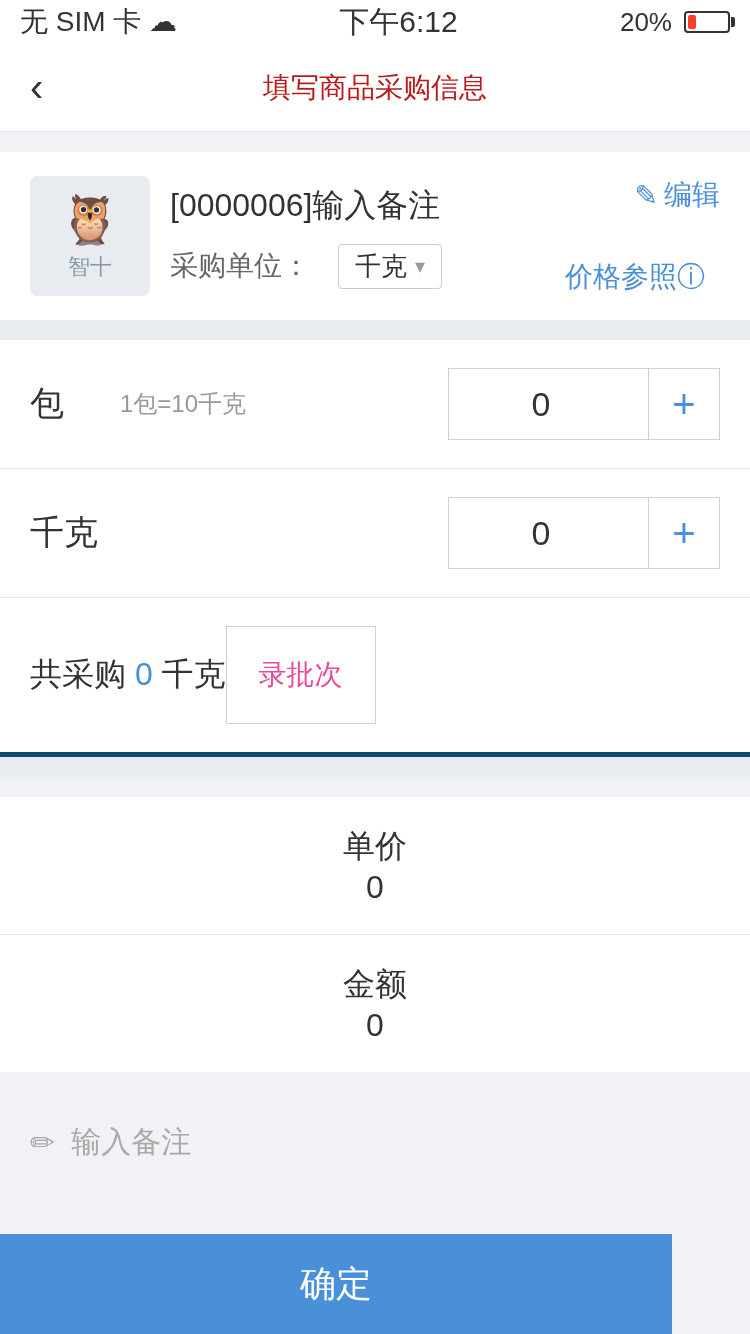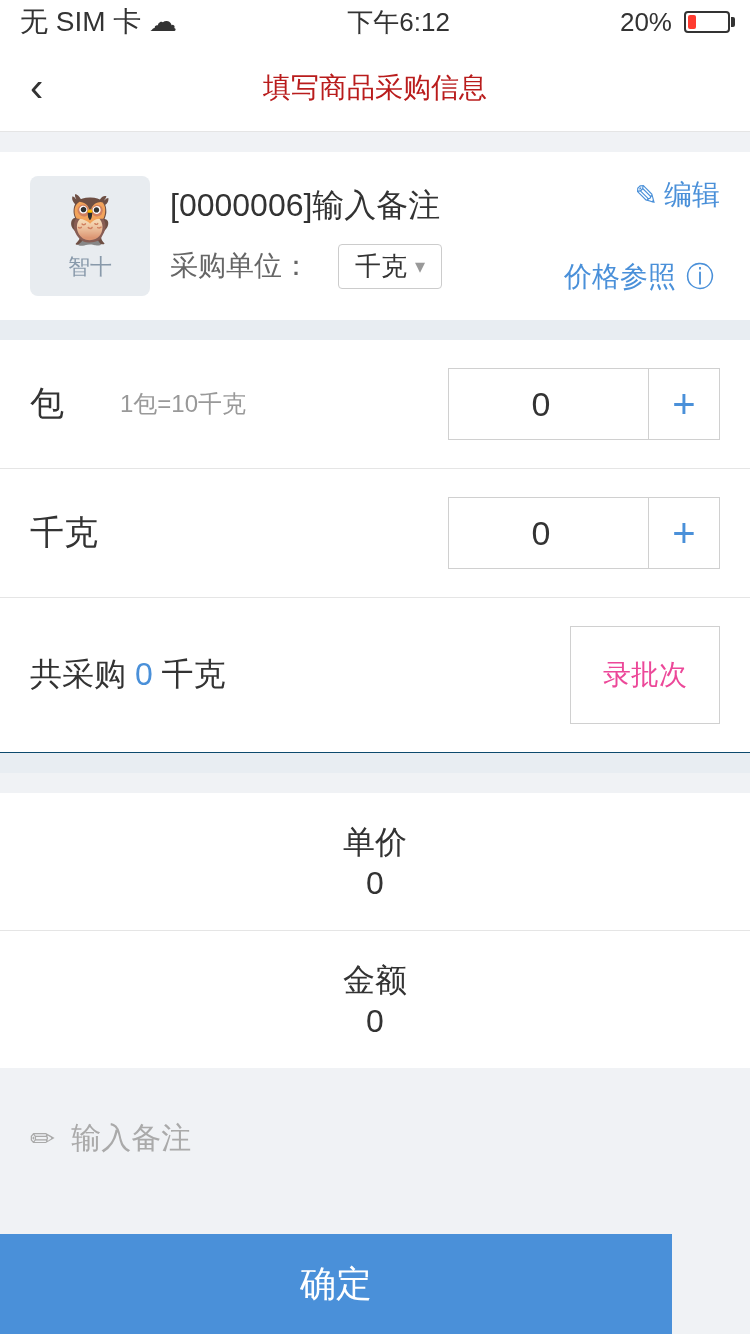--- a/index.html
+++ b/index.html
@@ -18,21 +18,21 @@
       height: 44px;
       background: #fff;
       display: flex;
       align-items: center;
       justify-content: space-between;
       padding: 0 20px;
       font-size: 28px;
       color: #333;
     }
     .status-left { display: flex; align-items: center; gap: 10px; }
-    .status-center { font-weight: 500; font-size: 26px; }
+    .status-center { font-weight: 500; font-size: 30px; }
     .status-right { display: flex; align-items: center; gap: 8px; font-size: 26px; }
     .battery-icon {
       display: inline-block;
       width: 46px;
       height: 22px;
       border: 2px solid #333;
       border-radius: 4px;
       position: relative;
       margin-left: 4px;
     }
@@ -151,26 +151,26 @@
       color: #4a90d9;
       font-size: 28px;
       display: flex;
       align-items: center;
       gap: 6px;
       cursor: pointer;
     }
     .price-ref {
       position: absolute;
       bottom: 24px;
-      right: 36px;
+      right: 45px;
       color: #4a90d9;
       font-size: 28px;
       display: flex;
       align-items: center;
-      gap: 10px;
+      gap: 0;
       cursor: pointer;
     }
 
     
     .divider-section {
       height: 20px;
       background: #e8edf2;
     }
 
     
@@ -222,22 +222,21 @@
       justify-content: center;
       cursor: pointer;
     }
 
     
     .total-section {
       background: #fff;
       padding: 28px 30px;
       display: flex;
       align-items: center;
-      justify-content: space-between;
-      border-bottom: 1px solid #0c4a6e;
+      border-bottom: 5px solid #0c4a6e;
     }
     .total-text {
       font-size: 32px;
       color: #333;
     }
     .total-value {
       color: #4a90d9;
       font-weight: 500;
     }
     .batch-btn {

